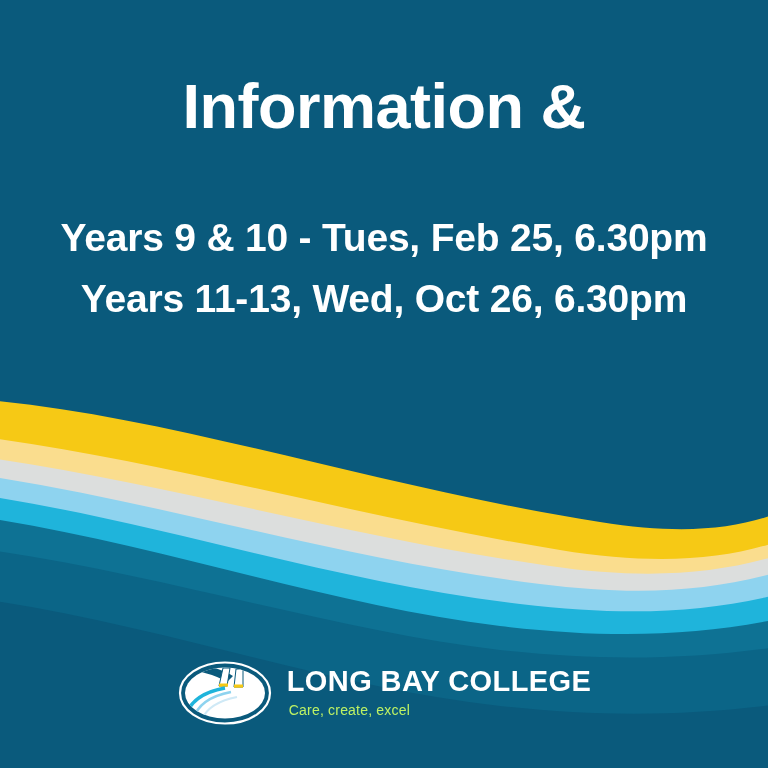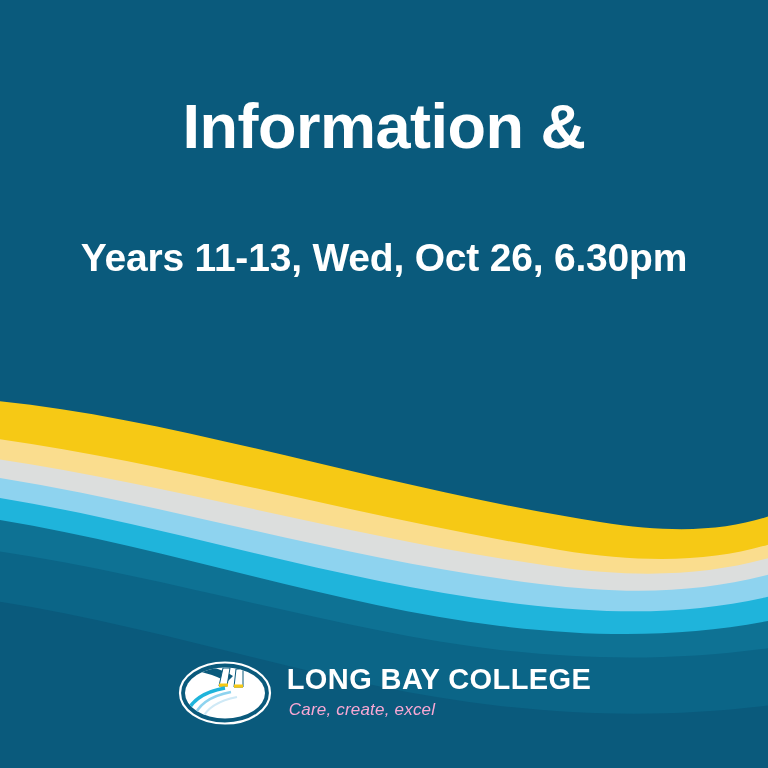--- a/index.html
+++ b/index.html
@@ -32,21 +32,21 @@
     position: absolute;
     left: 0;
     top: 0;
     width: 768px;
     text-align: center;
     z-index: 3;
   }
 
   #headline {
     margin: 0;
-    padding-top: 92px;
+    padding-top: 72px;
     color: #ffffff;
     font-size: 63px;
     font-weight: 700;
     line-height: 1.08;
     letter-spacing: -0.5px;
   }
   #headline .hl-line {
     display: block;
   }
 
@@ -88,23 +88,22 @@
     padding-bottom: 2px;
   }
   #logo-name {
     color: #ffffff;
     font-size: 29px;
     font-weight: 700;
     letter-spacing: 0.4px;
     line-height: 1.12;
   }
   #logo-tagline {
-    color: #f9a8d4;
-    font-size: 17px;
-    font-style: italic;
+    color: #bef264;
+    font-size: 14px;
     font-weight: 400;
     letter-spacing: 0.2px;
     line-height: 1.3;
     padding-top: 3px;
     padding-left: 2px;
   }
 </style>
 </head>
 <body>
 
@@ -139,20 +138,21 @@
                L 810 528 C 750 558, 670 568, 560 550 C 350 516, 150 456, -40 434 Z"></path>
     </g>
   </svg>
 
   <div id="text-block">
     <h1 id="headline">
       <span class="hl-line">Information &amp;</span>
     </h1>
 
     <div id="schedule">
+      <span class="sched-line">Years 9 &amp; 10 - Tues, Feb 25, 6.30pm</span>
       <span class="sched-line">Years 11-13, Wed, Oct 26, 6.30pm</span>
     </div>
   </div>
 
   <div id="logo-lockup">
 
     <svg id="logo-emblem" viewBox="0 0 96 66" aria-hidden="true">
       <defs>
         <clipPath id="emblem-inner-clip">
           <ellipse cx="48" cy="33" rx="40" ry="25.5"></ellipse>

